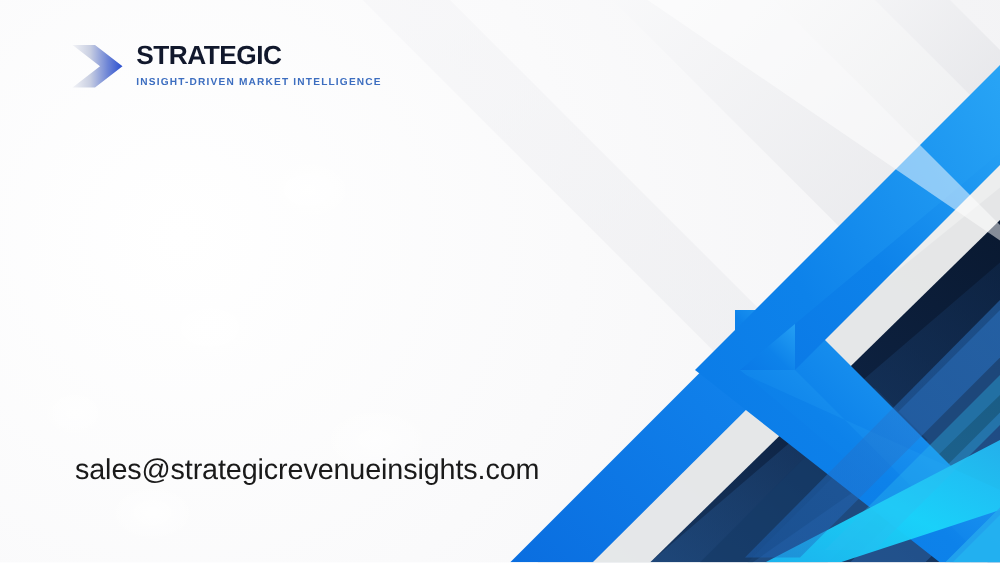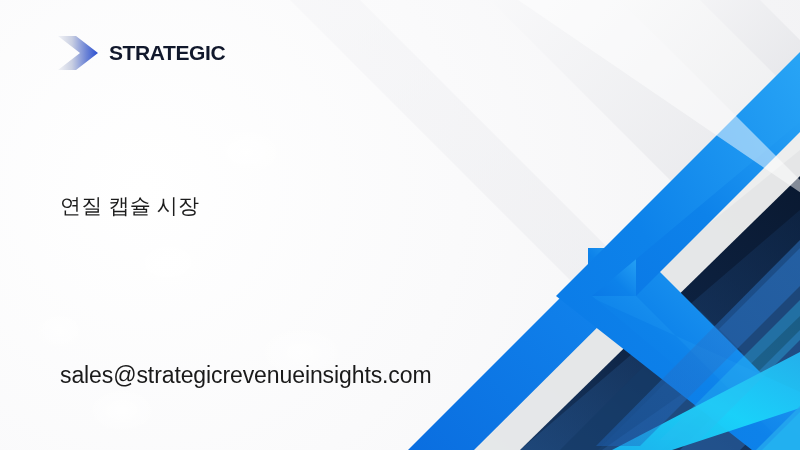--- a/index.html
+++ b/index.html
@@ -211,20 +211,20 @@
             <stop offset="35%" stop-color="#c9cfe2"></stop>
             <stop offset="70%" stop-color="#6f86d6"></stop>
             <stop offset="100%" stop-color="#2a4fd0"></stop>
           </linearGradient>
         </defs>
         <path d="M 2,6 L 20,6 L 42,23 L 20,40 L 2,40 L 24,23 Z" fill="url(#gMark)"></path>
       </svg>
     </span>
     <span class="logo-text">
       <span class="logo-line">STRATEGIC</span>
+      <span class="logo-tagline">INSIGHT-DRIVEN MARKET INTELLIGENCE</span>
     </span>
   </div>
 
-  <div class="slide-title">연질 캡슐 시장</div>
 
   <div class="contact-email">sales@strategicrevenueinsights.com</div>
 
 </div>
 
 </body></html>

